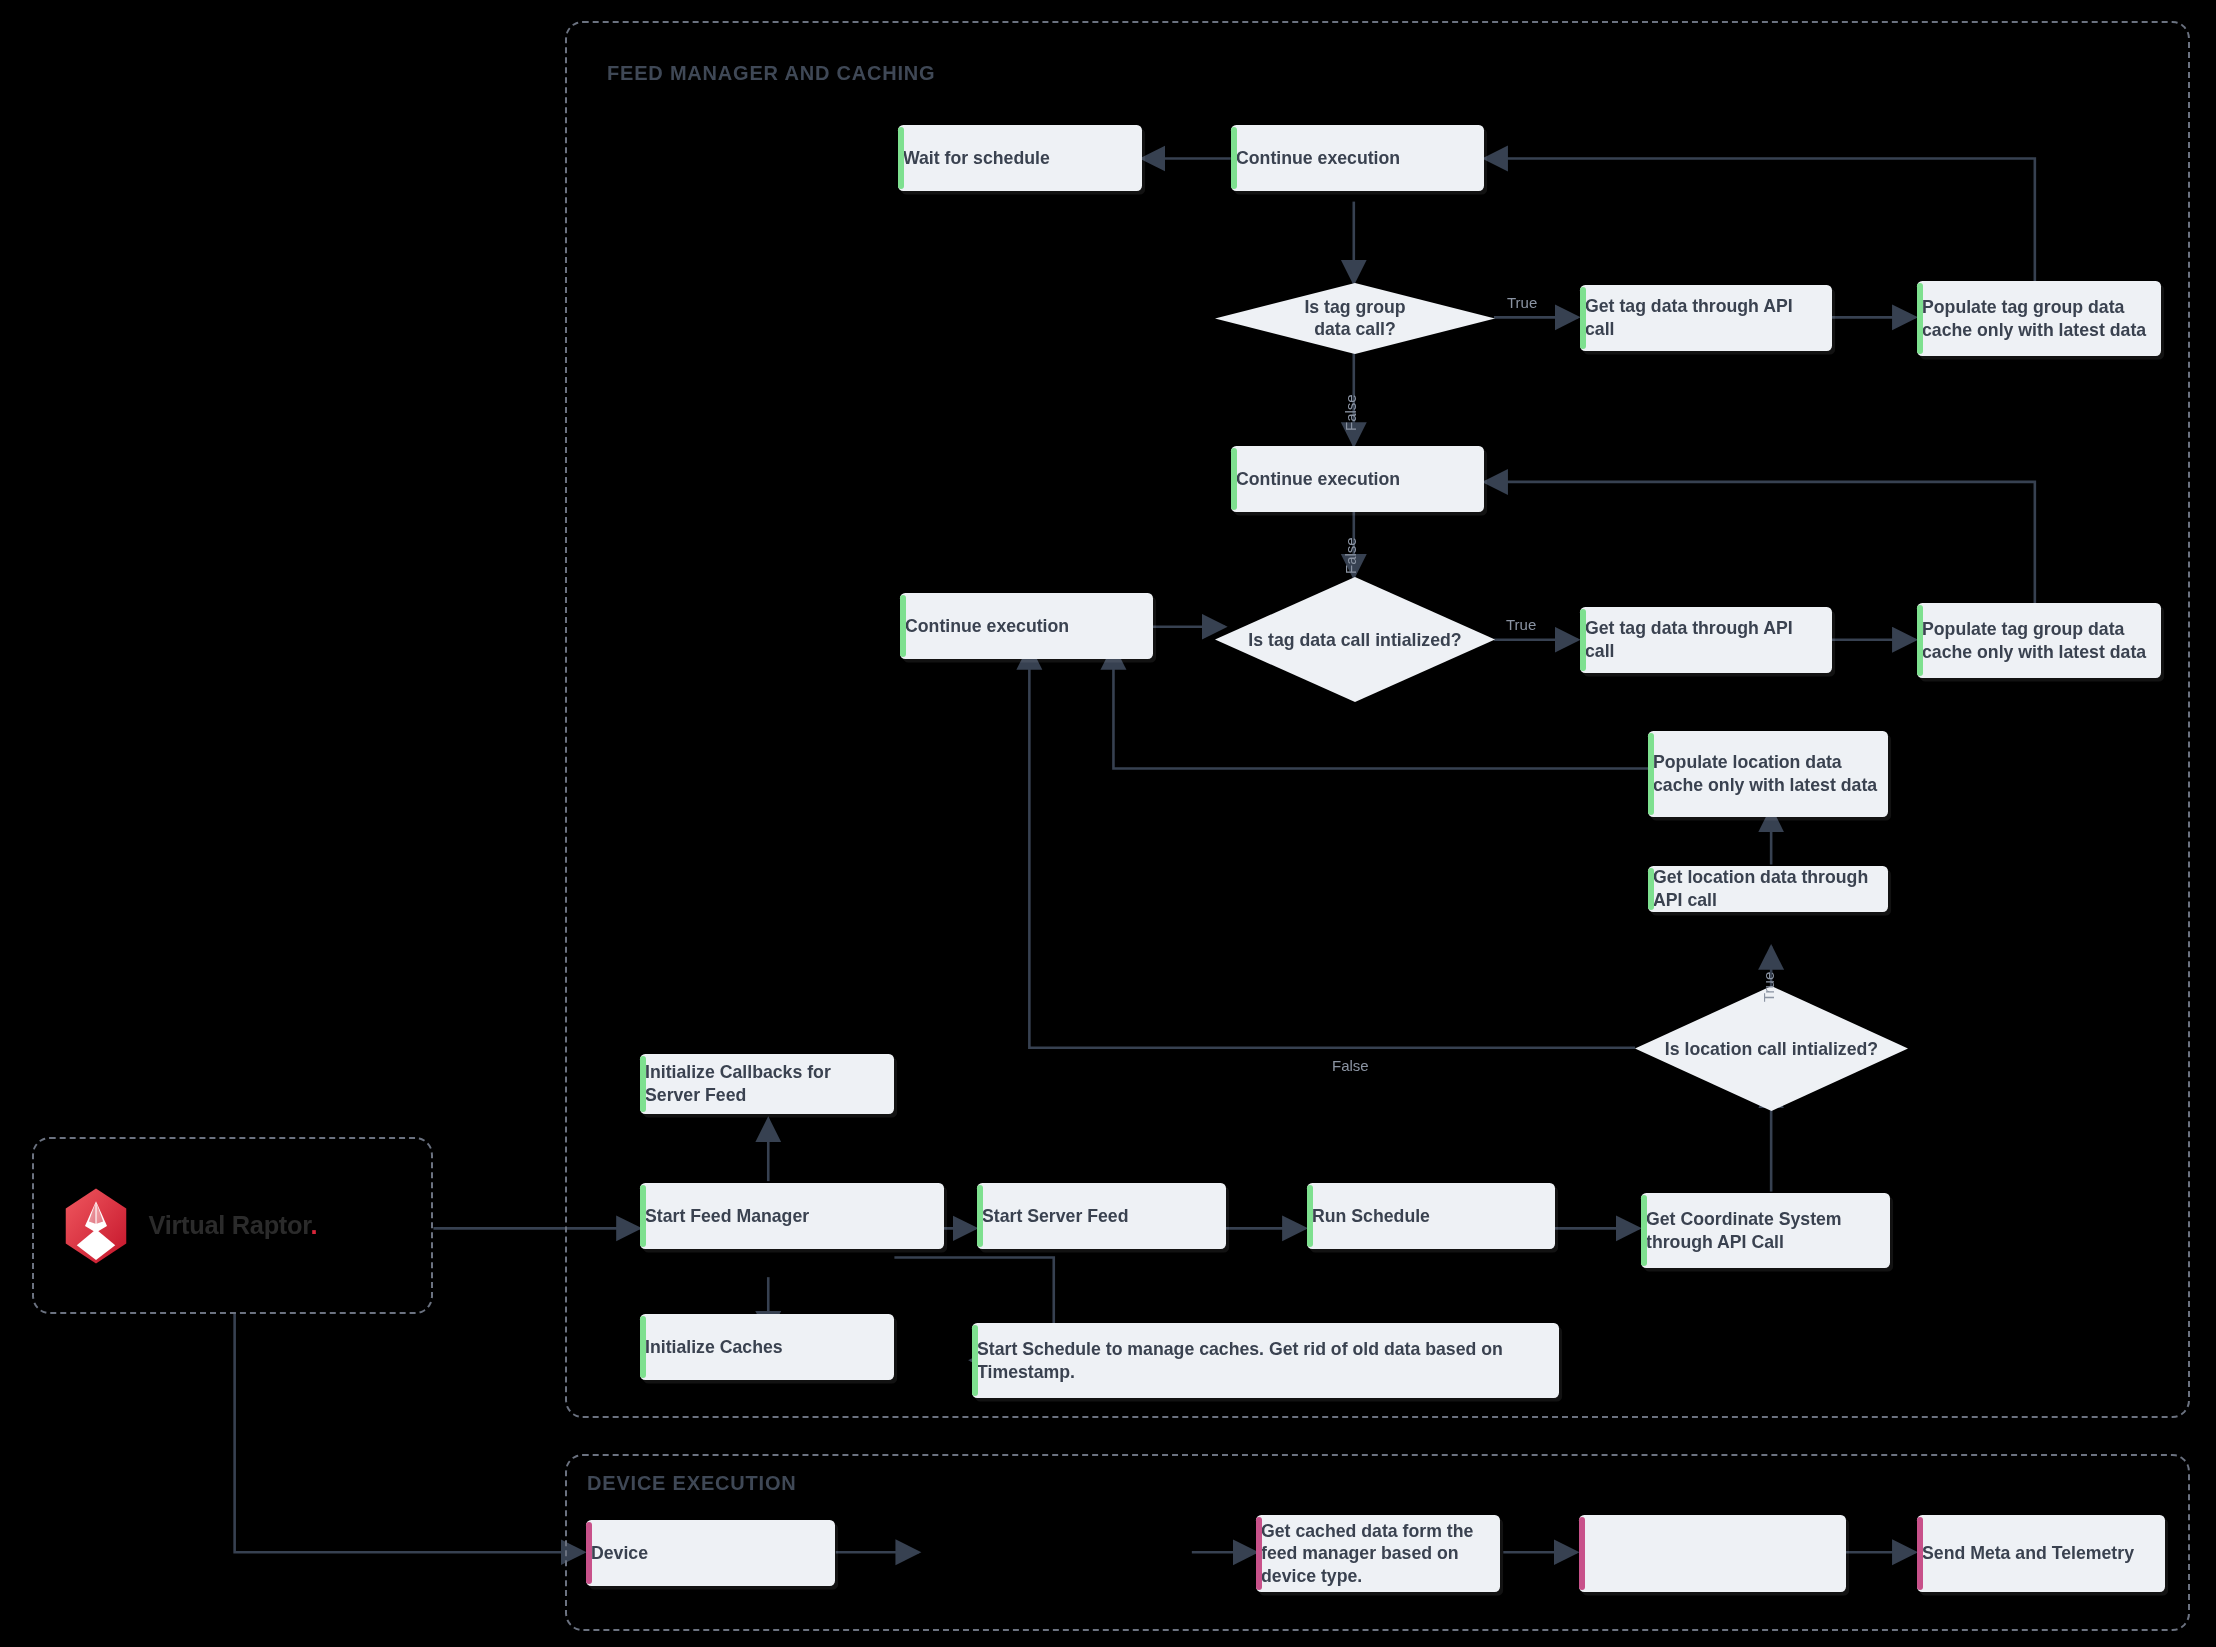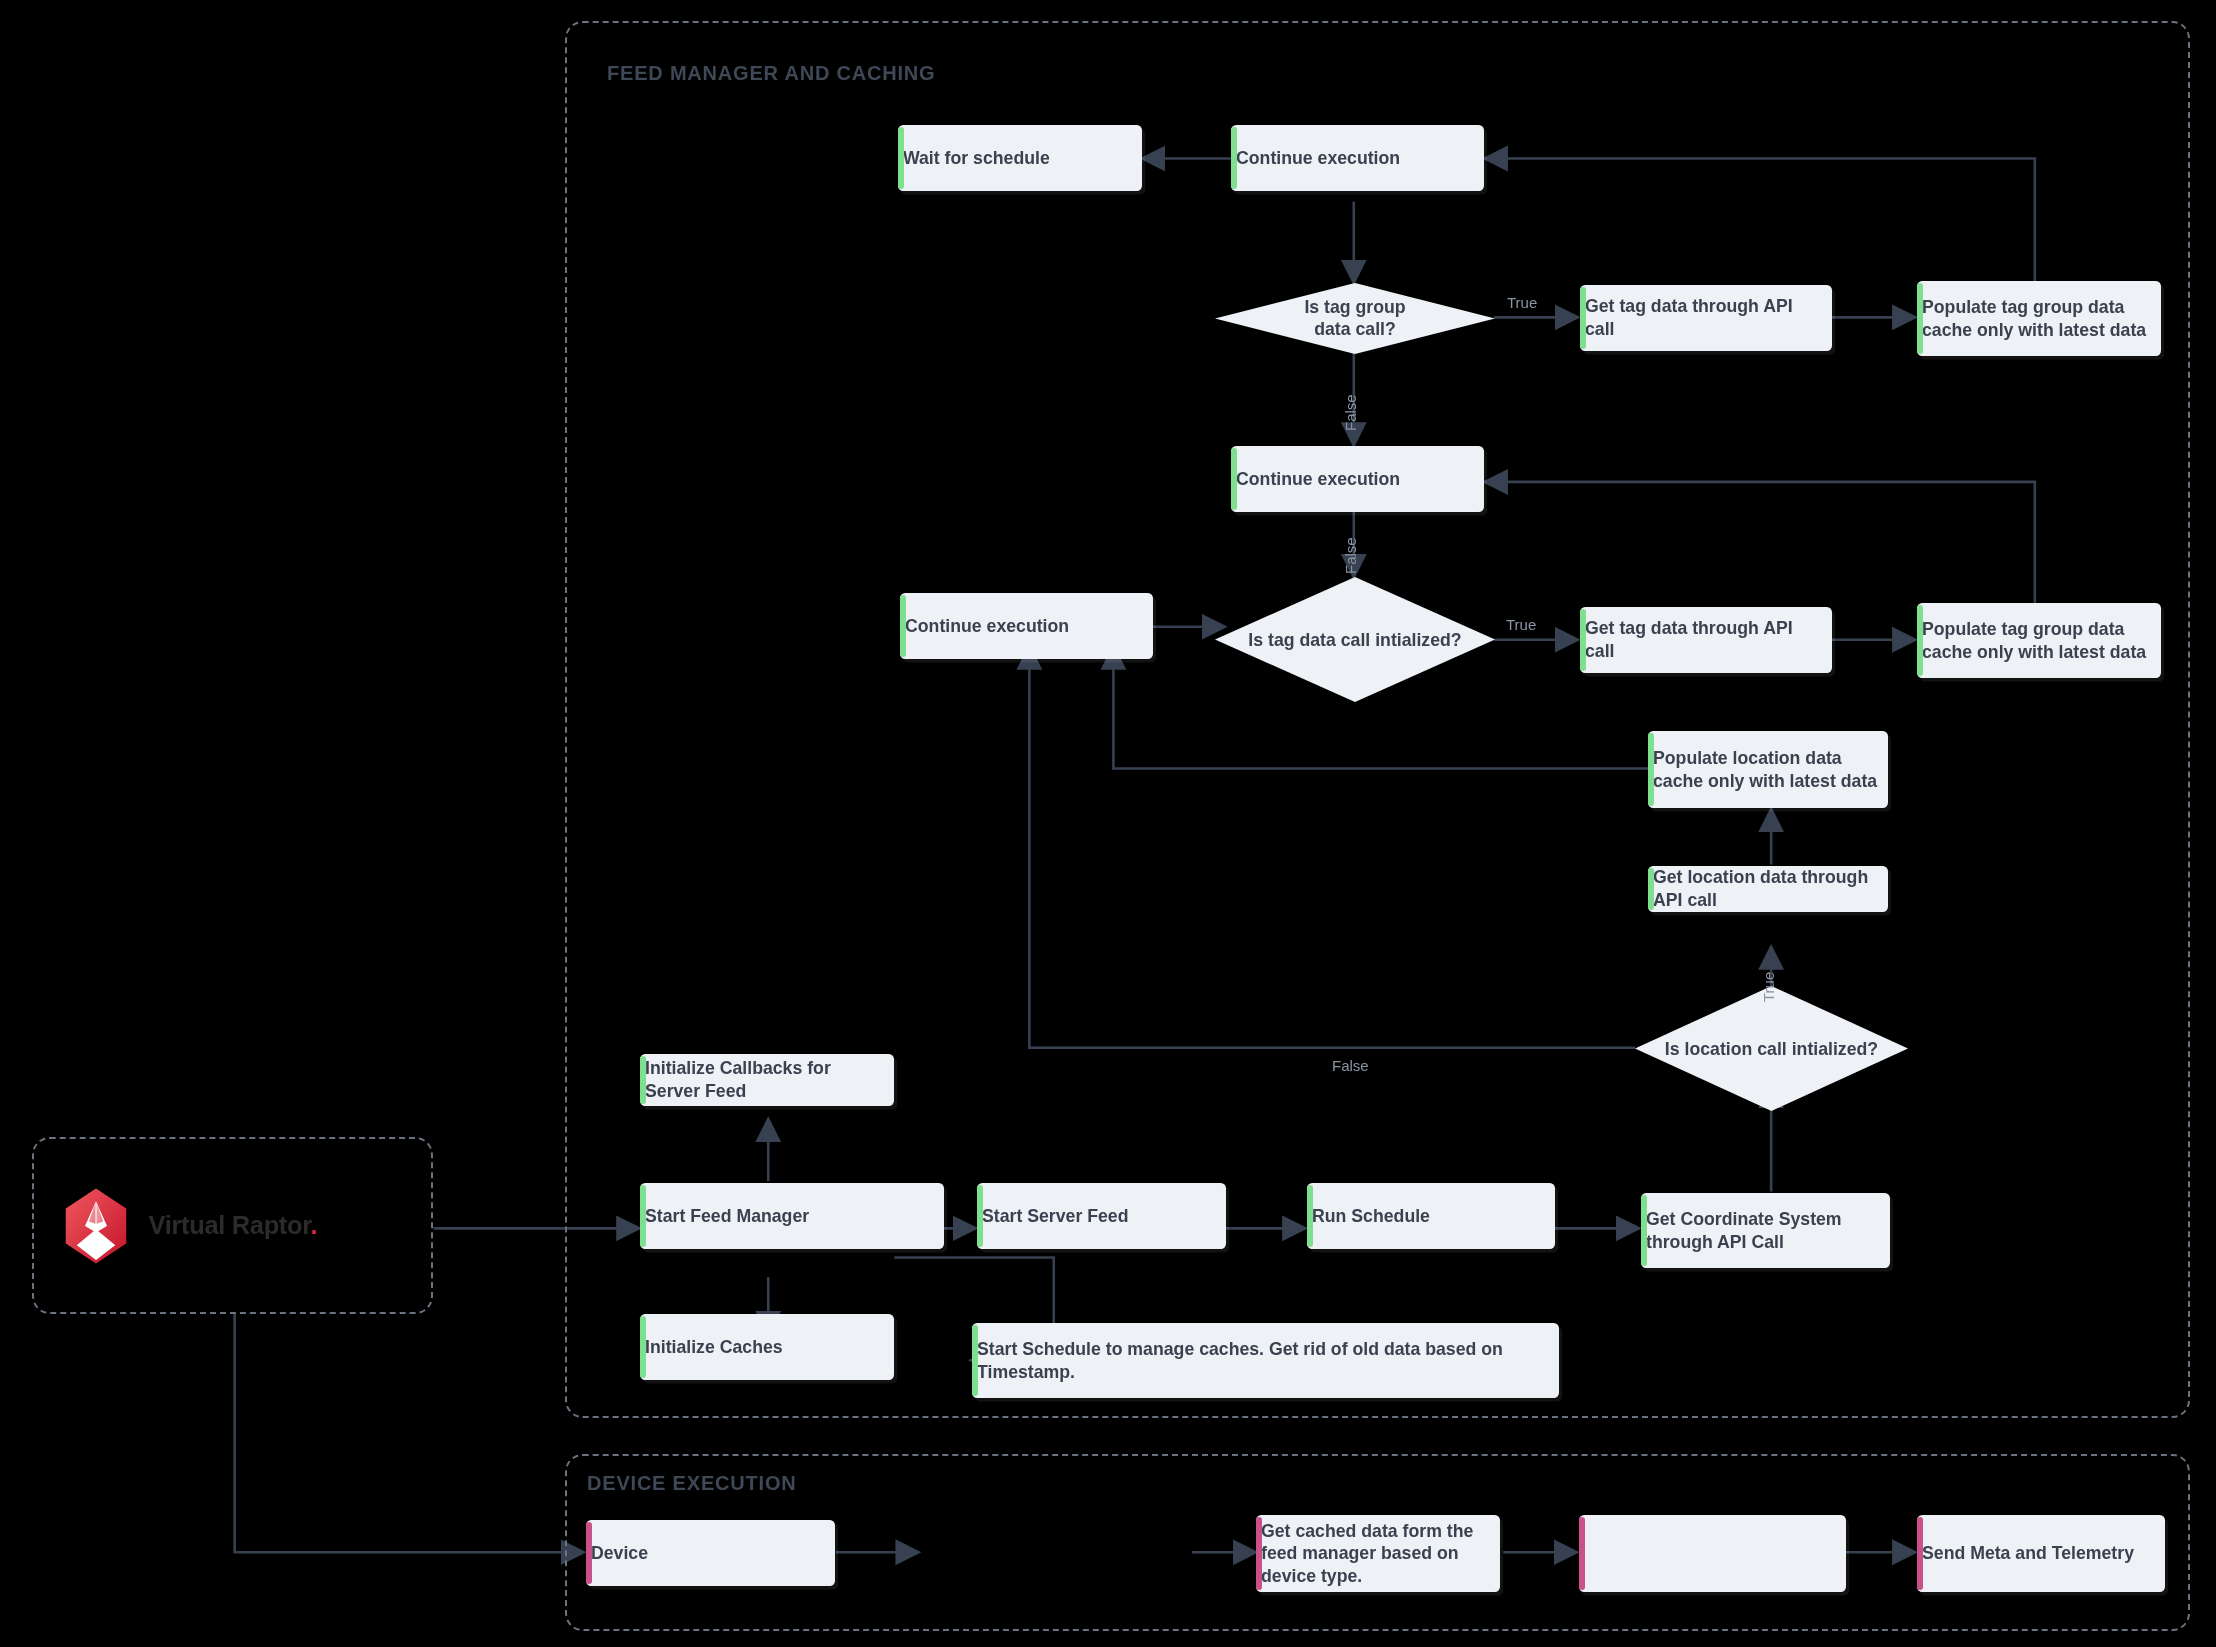--- a/index.html
+++ b/index.html
@@ -255,31 +255,31 @@
   <div class="node green" style="left:1580px; top:607px; width:252px; height:66px;">
     <span class="bar"></span>
     <span class="txt">Get tag data through API call</span>
   </div>
 
   <div class="node green" style="left:1917px; top:603px; width:244px; height:75px;">
     <span class="bar"></span>
     <span class="txt">Populate tag group data cache only with latest data</span>
   </div>
 
-  <div class="node green" style="left:1648px; top:731px; width:240px; height:77px;">
+  <div class="node green" style="left:1648px; top:731px; width:240px; height:86px;">
     <span class="bar"></span>
     <span class="txt">Populate location data cache only with latest data</span>
   </div>
 
   <div class="node green" style="left:1648px; top:866px; width:240px; height:46px;">
     <span class="bar"></span>
     <span class="txt">Get location data through API call</span>
   </div>
 
-  <div class="node green" style="left:640px; top:1054px; width:254px; height:52px;">
+  <div class="node green" style="left:640px; top:1054px; width:254px; height:60px;">
     <span class="bar"></span>
     <span class="txt">Initialize Callbacks for Server Feed</span>
   </div>
 
   <div class="node green" style="left:640px; top:1183px; width:304px; height:66px;">
     <span class="bar"></span>
     <span class="txt">Start Feed Manager</span>
   </div>
 
   <div class="node green" style="left:977px; top:1183px; width:249px; height:66px;">

